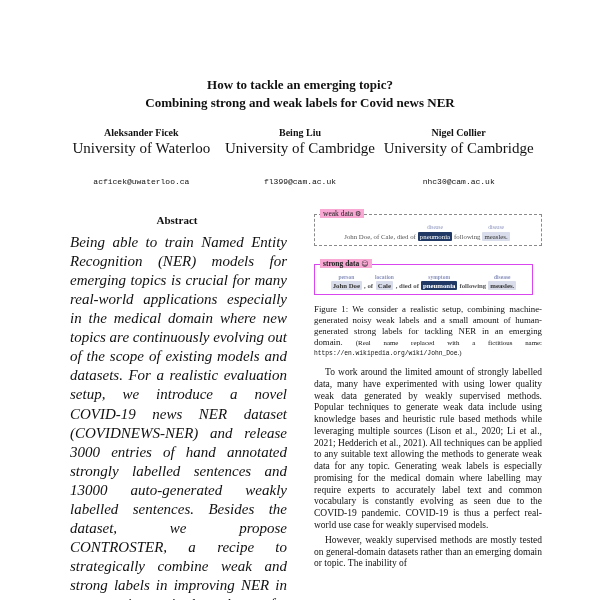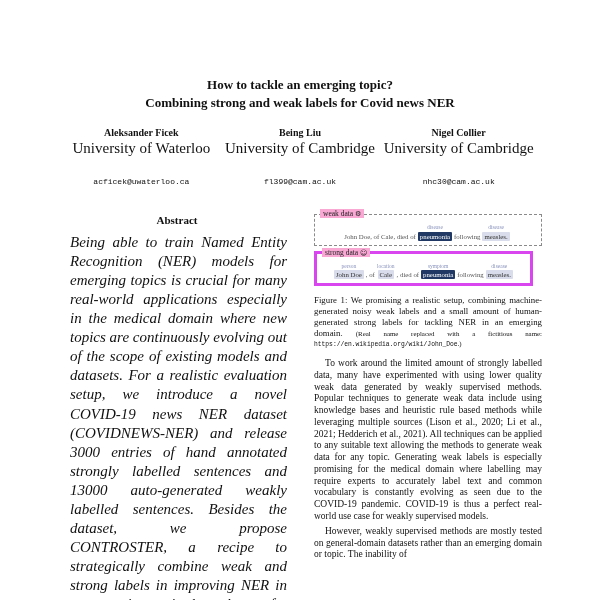--- a/index.html
+++ b/index.html
@@ -28,21 +28,21 @@
   .abstract-text { font-size:15px; line-height:1.27; text-align:justify; padding:0 9px 0 12px;font-style:italic; }
 
   .section-heading { font-weight:bold; font-size:11px; margin:12px 0 6px; }
   .section-heading .num { display:inline-block; margin-right:13px; }
   .body-text { font-size:9.5px; line-height:1.24; text-align:justify; }
   .para { text-indent:11px; margin-bottom:3px; }
 
   
   .figure { margin-bottom:9px; }
   .fig-box { position:relative; border:1px dashed #8a8a8a; padding:10px 2px 4px 2px; background:#fff; }
-  .fig-box.solid { border:3px solid #d946ef; margin-top:5px; width:96%; }
+  .fig-box.solid { border:1px solid #d946ef; margin-top:18px; width:96%;font-weight:bold; }
   .fig-label {
     position:absolute; top:-6px; left:5px; background:#f9a8d4;
     font-size:7.5px; padding:0 3px; color:#222; white-space:nowrap;
   }
   .fig-label .icon { font-family:"DejaVu Sans", sans-serif; font-size:7px; }
   .tokens { display:flex; align-items:flex-end; justify-content:center; white-space:nowrap; }
   .tok { display:inline-flex; flex-direction:column; align-items:center; }
   .tok.tagged { margin:0 2px; }
   .tok .tag  { font-size:5.5px; color:#8a93bd; line-height:1; margin-bottom:1px; }
   .tok .word { font-size:6.8px; color:#555; line-height:1.35; }
@@ -151,21 +151,21 @@
                 <span class="word">following</span>
               </span>
               <span class="tok tagged">
                 <span class="tag">disease</span>
                 <span class="word hl-light">measles.</span>
               </span>
             </div>
         </div>
 
         <div class="fig-caption">
-          <span>Figure 1: We promising a realistic setup, combining machine-generated noisy weak labels and a small amount of human-generated strong labels for tackling NER in an emerging domain.</span>
+          <span>Figure 1: We consider a realistic setup, combining machine-generated noisy weak labels and a small amount of human-generated strong labels for tackling NER in an emerging domain.</span>
           <span class="fig-note">
             <span>(Real name replaced with a fictitious name: </span><span class="url">https://en.wikipedia.org/wiki/John_Doe</span><span>.)</span>
           </span>
         </div>
       </div>
 
       <div class="body-text">
         <div class="para">To work around the limited amount of strongly labelled data, many have experimented with using lower quality weak data generated by weakly supervised methods. Popular techniques to generate weak data include using knowledge bases and heuristic rule based methods while leveraging multiple sources (Lison et al., 2020; Li et al., 2021; Hedderich et al., 2021). All techniques can be applied to any suitable text allowing the methods to generate weak data for any topic. Generating weak labels is especially promising for the medical domain where labelling may require experts to accurately label text and common vocabulary is constantly evolving as seen due to the COVID-19 pandemic. COVID-19 is thus a perfect real-world use case for weakly supervised models.</div>
         <div class="para">However, weakly supervised methods are mostly tested on general-domain datasets rather than an emerging domain or topic. The inability of</div>
       </div>

